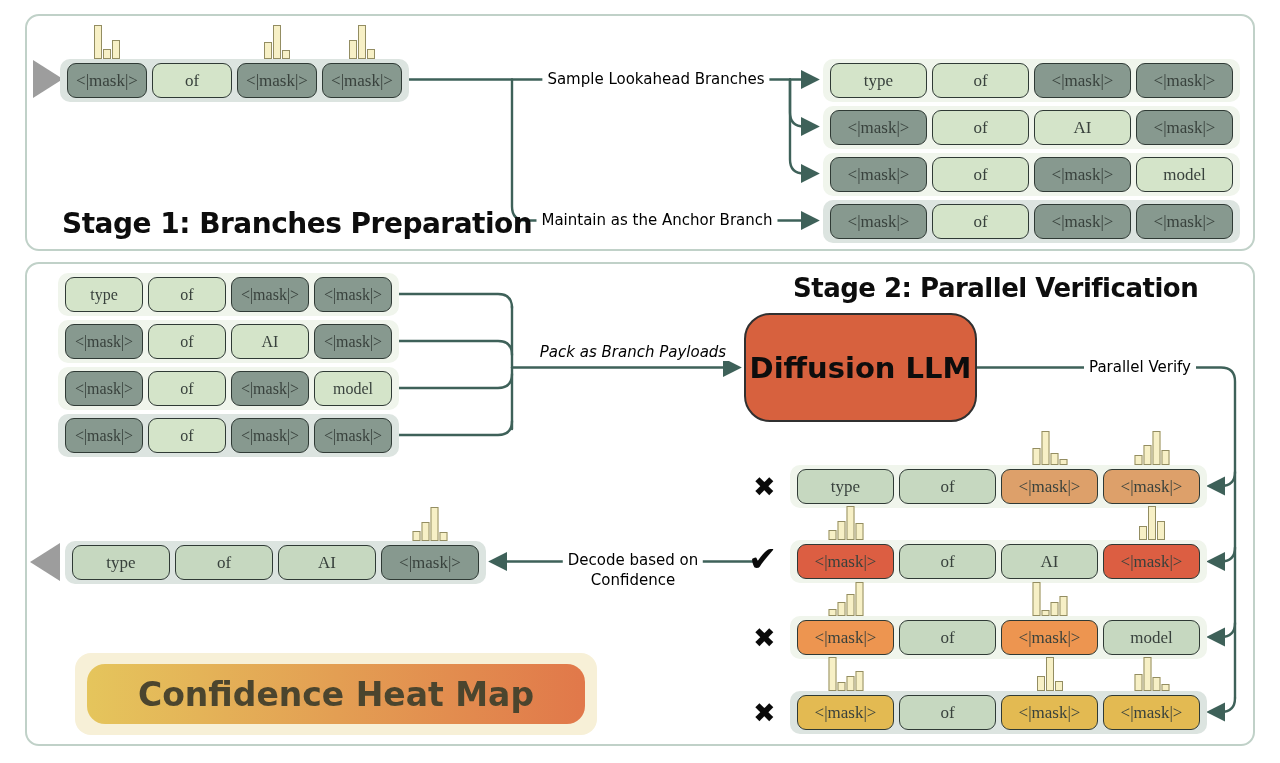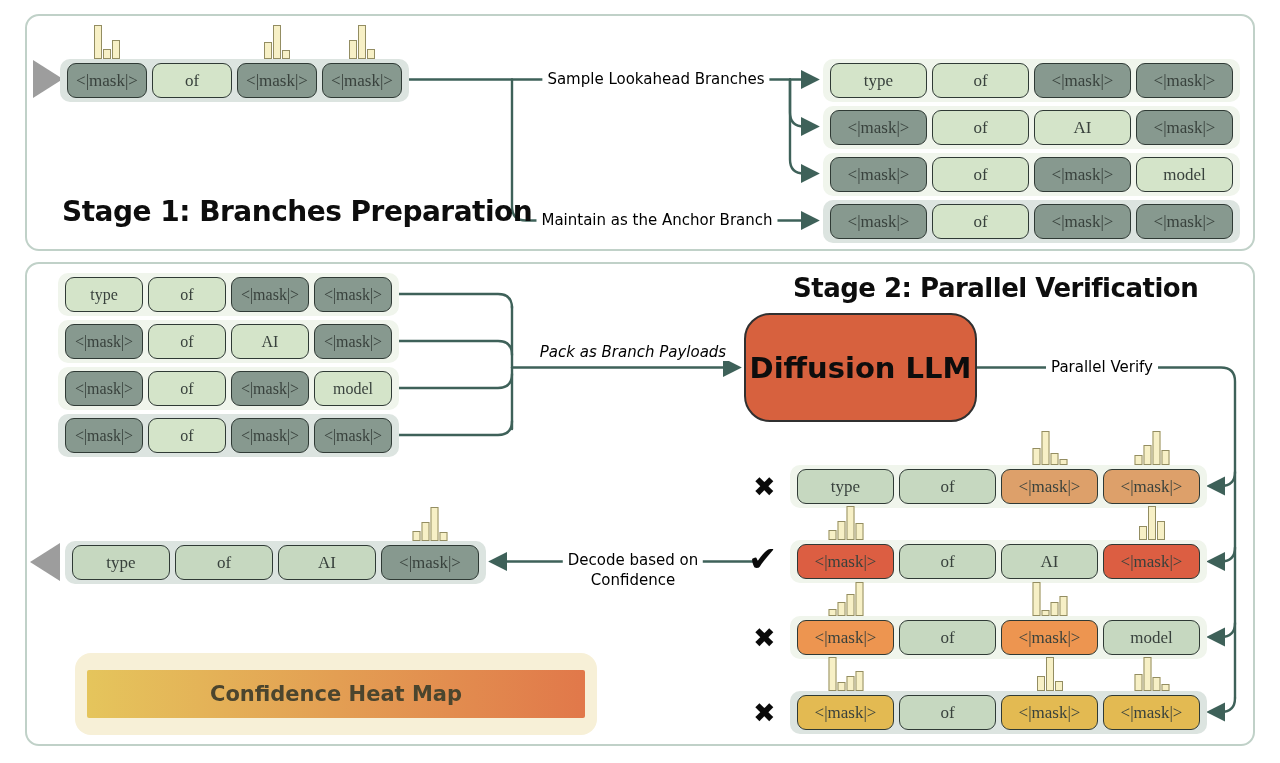--- a/index.html
+++ b/index.html
@@ -41,24 +41,24 @@
   .tri{position:absolute;background:#9d9d9d;z-index:2;}
   .tri-right{clip-path:polygon(0 0,100% 50%,0 100%);}
   .tri-left{clip-path:polygon(100% 0,0 50%,100% 100%);}
 
   #llm-box{position:absolute;left:744px;top:313px;width:229px;height:105px;z-index:2;
         background:#d7613e;border:2px solid #303030;border-radius:26px;
         display:flex;align-items:center;justify-content:center;
         font-size:29px;font-weight:600;color:#0d0d0d;}
   #heatmap{position:absolute;left:75px;top:653px;width:522px;height:82px;z-index:2;
         background:#f7f0d7;border-radius:16px;display:flex;align-items:center;justify-content:center;}
-  #heatmap-inner{width:498px;height:48px;border-radius:2px;
+  #heatmap-inner{width:498px;height:60px;border-radius:18px;
         background:linear-gradient(to right,#e5c55c,#e1784a);
         display:flex;align-items:center;justify-content:center;
-        font-size:21px;font-weight:600;color:#4b452e;}
+        font-size:33px;font-weight:600;color:#4b452e;}
 </style>
 </head>
 <body>
 
 <div id="canvas">
 
   <div id="panel1" class="panel"></div>
   <div id="panel2" class="panel"></div>
 
   <svg class="wires" width="1280" height="763">
@@ -176,21 +176,21 @@
         <span>of</span>
       </div>
       <div class="token t-mask">
         <span>&lt;|mask|&gt;</span>
       </div>
       <div class="token t-mask">
         <span>&lt;|mask|&gt;</span>
       </div>
     </div>
 
-  <div class="stage-title" style="left:62px;top:195px;">Stage 1: Branches Preparation</div>
+  <div class="stage-title" style="left:62px;top:207px;">Stage 1: Branches Preparation</div>
 
   <div class="stage-title" style="left:793px;top:273px;font-size:26px;">Stage 2: Parallel Verification</div>
 
   <div class="row bg-light w76" style="left:58px;top:273px;">
       <div class="token t-green">
         <span>type</span>
       </div>
       <div class="token t-green">
         <span>of</span>
       </div>
@@ -241,21 +241,21 @@
       </div>
       <div class="token t-mask">
         <span>&lt;|mask|&gt;</span>
       </div>
     </div>
 
   <div class="line-label" style="left:633px;top:352px;font-style:italic;">Pack as Branch Payloads</div>
 
   <div id="llm-box">Diffusion LLM</div>
 
-  <div class="line-label" style="left:1102px;top:367px;">Parallel Verify</div>
+  <div class="line-label" style="left:1140px;top:367px;">Parallel Verify</div>
 
   <span class="mark" style="left:753px;top:473px;font-size:27px;">✖</span>
   <div class="row bg-light w95" style="left:790px;top:465px;">
       <div class="token t-green2">
         <span>type</span>
       </div>
       <div class="token t-green2">
         <span>of</span>
       </div>
       <div class="token t-tan">

